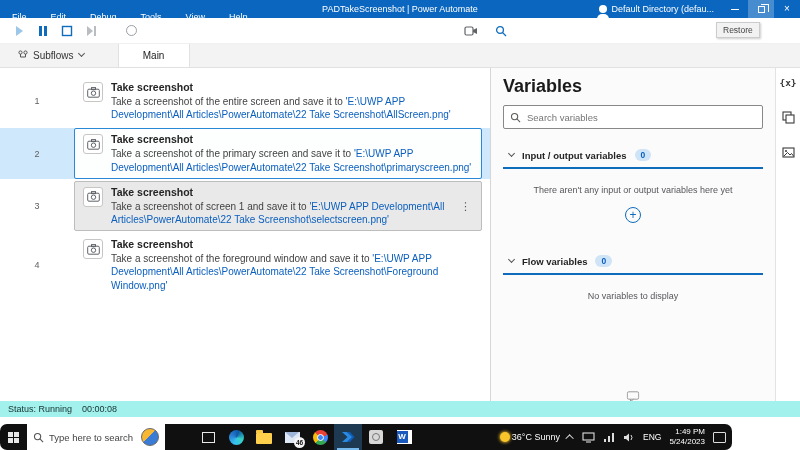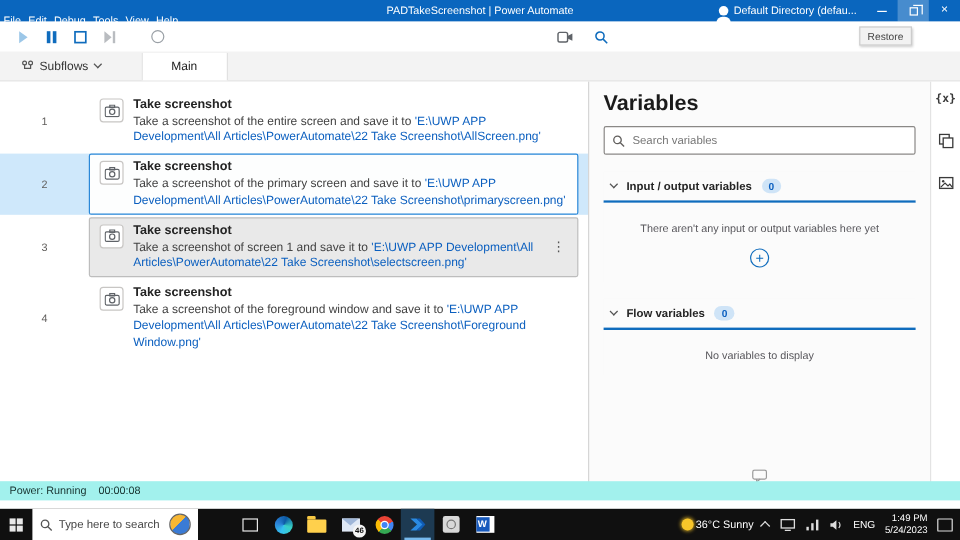--- a/index.html
+++ b/index.html
@@ -2,21 +2,21 @@
 <html><head>
 <meta charset="utf-8">
 <style>
   * { box-sizing: border-box; margin: 0; padding: 0; }
   html,body { width:800px; height:450px; overflow:hidden; font-family:"Liberation Sans",sans-serif; background:#fff; }
   .app { position:absolute; top:0; left:0; width:800px; height:424px; background:#fff; }
 
   
   .titlebar { height:18px; background:#0a66be; color:#fff; display:flex; align-items:center; font-size:9px; position:relative; }
   .menu { display:flex; }
-  .menu-item { padding:0 3px; line-height:18px; cursor:default;margin-top:15px; }
+  .menu-item { padding:0 12px; line-height:18px; cursor:default;margin-top:15px; }
   .win-title { position:absolute; left:50%; transform:translateX(-50%); white-space:nowrap; }
   .title-right { margin-left:auto; display:flex; align-items:center; height:26px; }
   .account { display:flex; align-items:center; gap:4px; margin-right:8px; white-space:nowrap; }
   .person-icon { width:8px; height:8px; border-radius:50%; background:#fff; position:relative; }
   .person-icon::after{ content:""; position:absolute; top:9px; left:-2px; width:12px; height:5px; border-radius:6px 6px 0 0; background:#fff; }
   .winbtn { width:26px; height:18px; display:flex; align-items:center; justify-content:center; font-size:9px; }
   .winbtn.hover { background:rgba(255,255,255,.25); }
   .minimize-glyph { width:8px; height:1px; background:#fff; display:block; }
   .restore-glyph { width:7px; height:7px; border:1px solid #fff; position:relative; }
   .restore-glyph::before{ content:""; position:absolute; top:-3px; left:2px; width:7px; height:7px; border:1px solid #fff; border-bottom:none; border-left:none; }
@@ -69,21 +69,21 @@
   .rail-icon { width:17px; height:17px; display:flex; align-items:center; justify-content:center; font-size:10px; color:#3a3a3a; }
   .varx { font-family:"DejaVu Sans Mono",monospace; font-size:9.5px; font-weight:bold; }
 
   
   .tooltip { position:absolute; top:22px; left:716px; background:#f2f2f2; border:1px solid #cccccc; color:#444; font-size:8.5px; padding:2px 6px; box-shadow:1px 1px 2px rgba(0,0,0,.2); z-index:50; }
 
   
   .statusbar { position:absolute; left:0; top:401px; width:800px; height:16px; background:#a2f1ed; display:flex; align-items:center; padding:0 8px; font-size:9px; color:#17322f; gap:10px; }
 
   
-  .taskbar { position:absolute; left:0; top:424px; width:800px; height:26px; background:#101010; display:flex; align-items:center; color:#fff; }
+  .taskbar { position:absolute; left:0; top:424px; width:732px; height:26px; background:#101010; display:flex; align-items:center; color:#fff;border-radius:7px; }
   .tb-cell { width:27px; height:26px; display:flex; align-items:center; justify-content:center; position:relative; flex:0 0 auto; }
   .start-grid { width:11px; height:11px; display:grid; grid-template-columns:5px 5px; grid-template-rows:5px 5px; gap:1px; }
   .start-grid span { background:#e8e8e8; }
   .tb-searchbox { width:138px; height:26px; background:#fff; display:flex; align-items:center; padding:0 6px; gap:5px; flex:0 0 auto; }
   .tb-searchbox .ph { font-size:9.5px; color:#444; white-space:nowrap; flex:1; }
   .widget-circle { width:18px; height:18px; border-radius:50%; background:linear-gradient(135deg,#f7b733 0 45%, #3a7bd5 45% 100%); border:1px solid #666; flex:0 0 auto; }
   .taskview-glyph { width:13px; height:11px; border:1px solid #e8e8e8; position:relative; }
   .gap30 { width:30px; flex:0 0 auto; }
   .appcell { width:28px; height:26px; display:flex; align-items:center; justify-content:center; position:relative; flex:0 0 auto; }
   .appcell.active { background:#1d3a52; }
@@ -323,21 +323,21 @@
         <svg width="13" height="13" viewBox="0 0 13 13">
             <rect x="1" y="2" width="11" height="9" fill="none" stroke="#3a3a3a" stroke-width="1.1"></rect>
             <circle cx="4" cy="5" r="1" fill="#3a3a3a"></circle>
             <path d="M2 10 L5.5 6.5 L8 9 L9.5 7.5 L11.5 10" fill="none" stroke="#3a3a3a" stroke-width="1"></path>
           </svg>
       </span>
     </div>
   </div>
 
   <div class="statusbar">
-    <span>Power: Running</span>
+    <span>Status: Running</span>
     <span>00:00:08</span>
   </div>
 
 </div>
 
 <div class="tooltip">Restore</div>
 
 <div class="taskbar">
   <span class="tb-cell">
     <span class="start-grid">

